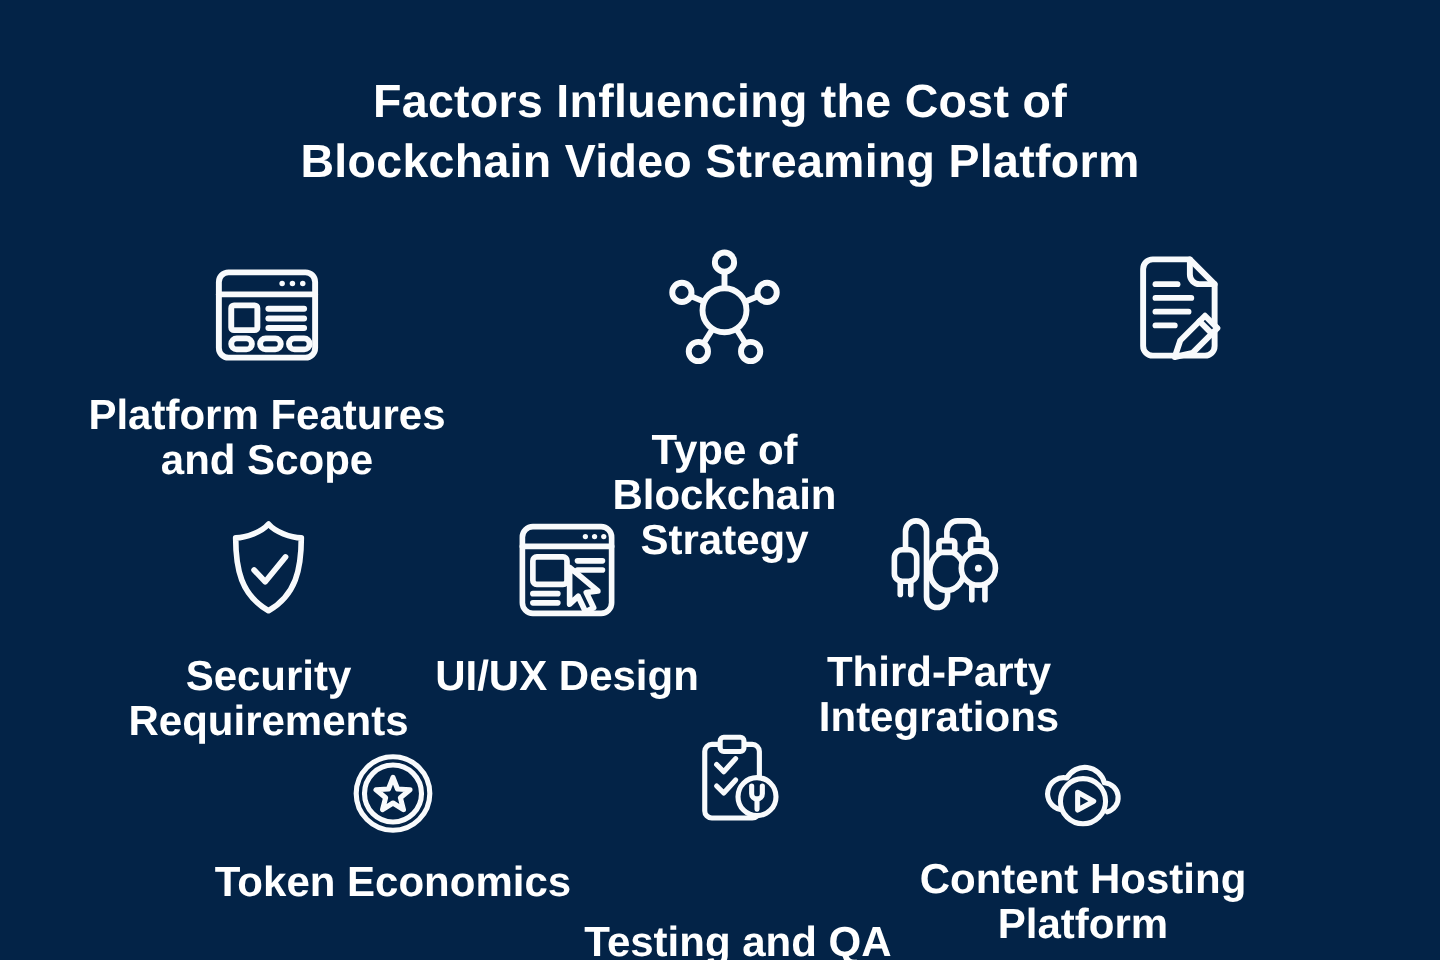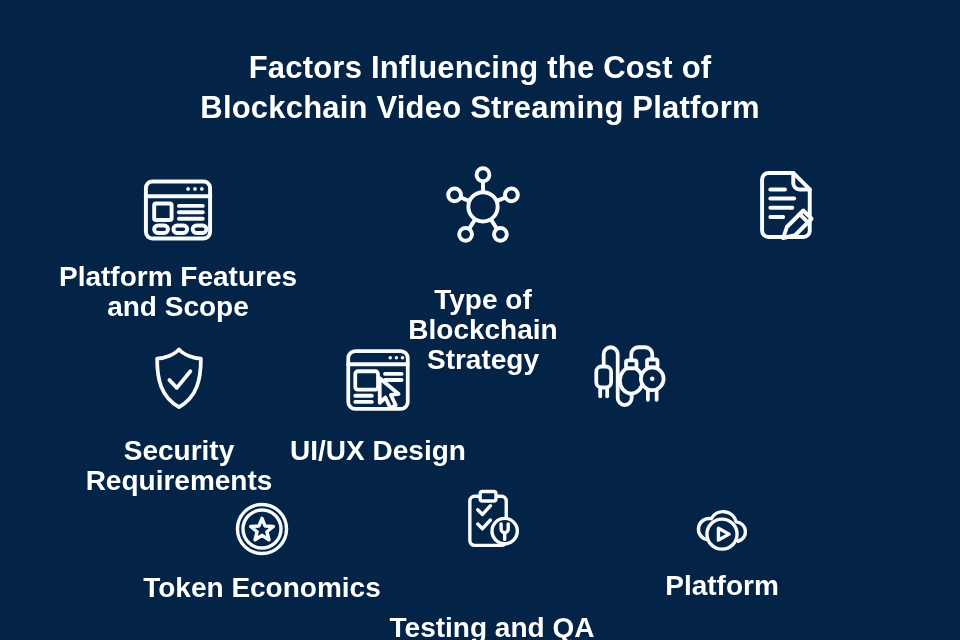--- a/index.html
+++ b/index.html
@@ -164,20 +164,24 @@
         <line x1="26.5" y1="60" x2="26.5" y2="70"></line>
         <ellipse class="fillbg" cx="54" cy="52" rx="13" ry="15"></ellipse>
         <rect class="fillbg" x="48" y="29" width="12" height="9" rx="2"></rect>
         <rect class="fillbg" x="72" y="28" width="12" height="9" rx="2"></rect>
         <circle class="fillbg" cx="78" cy="50" r="13"></circle>
         <circle class="dot" cx="78" cy="50" r="2.6"></circle>
         <line x1="73" y1="63" x2="73" y2="74"></line>
         <line x1="83" y1="63" x2="83" y2="74"></line>
       </svg>
     </span>
+    <div class="label">
+      <span>Third-Party</span>
+      <span>Integrations</span>
+    </div>
   </div>
 
   <div class="item row3 item-token">
     <span class="icon">
       <svg viewBox="0 0 96 96">
         <circle cx="48" cy="48" r="31"></circle>
         <circle cx="48" cy="48" r="24"></circle>
         <path d="M48 34.5 L51.8 44.2 L62.3 44.9 L54.2 51.5 L56.8 61.6 L48 56 L39.2 61.6 L41.8 51.5 L33.7 44.9 L44.2 44.2 Z"></path>
       </svg>
     </span>
@@ -206,17 +210,18 @@
 
   <div class="item row3 item-hosting">
     <span class="icon">
       <svg viewBox="0 0 96 96">
         <path d="M29 64 a13.5 13.5 0 1 1 5.5 -26.5 a17 17 0 0 1 31.5 4 a12.5 12.5 0 0 1 2.5 24.5"></path>
         <circle class="fillbg" cx="48" cy="57" r="19"></circle>
         <path d="M43.5 49.5 L57 57 L43.5 64.5 Z"></path>
       </svg>
     </span>
     <div class="label">
+      <span>Content Hosting</span>
       <span>Platform</span>
     </div>
   </div>
 
 </div>
 
 </body></html>

